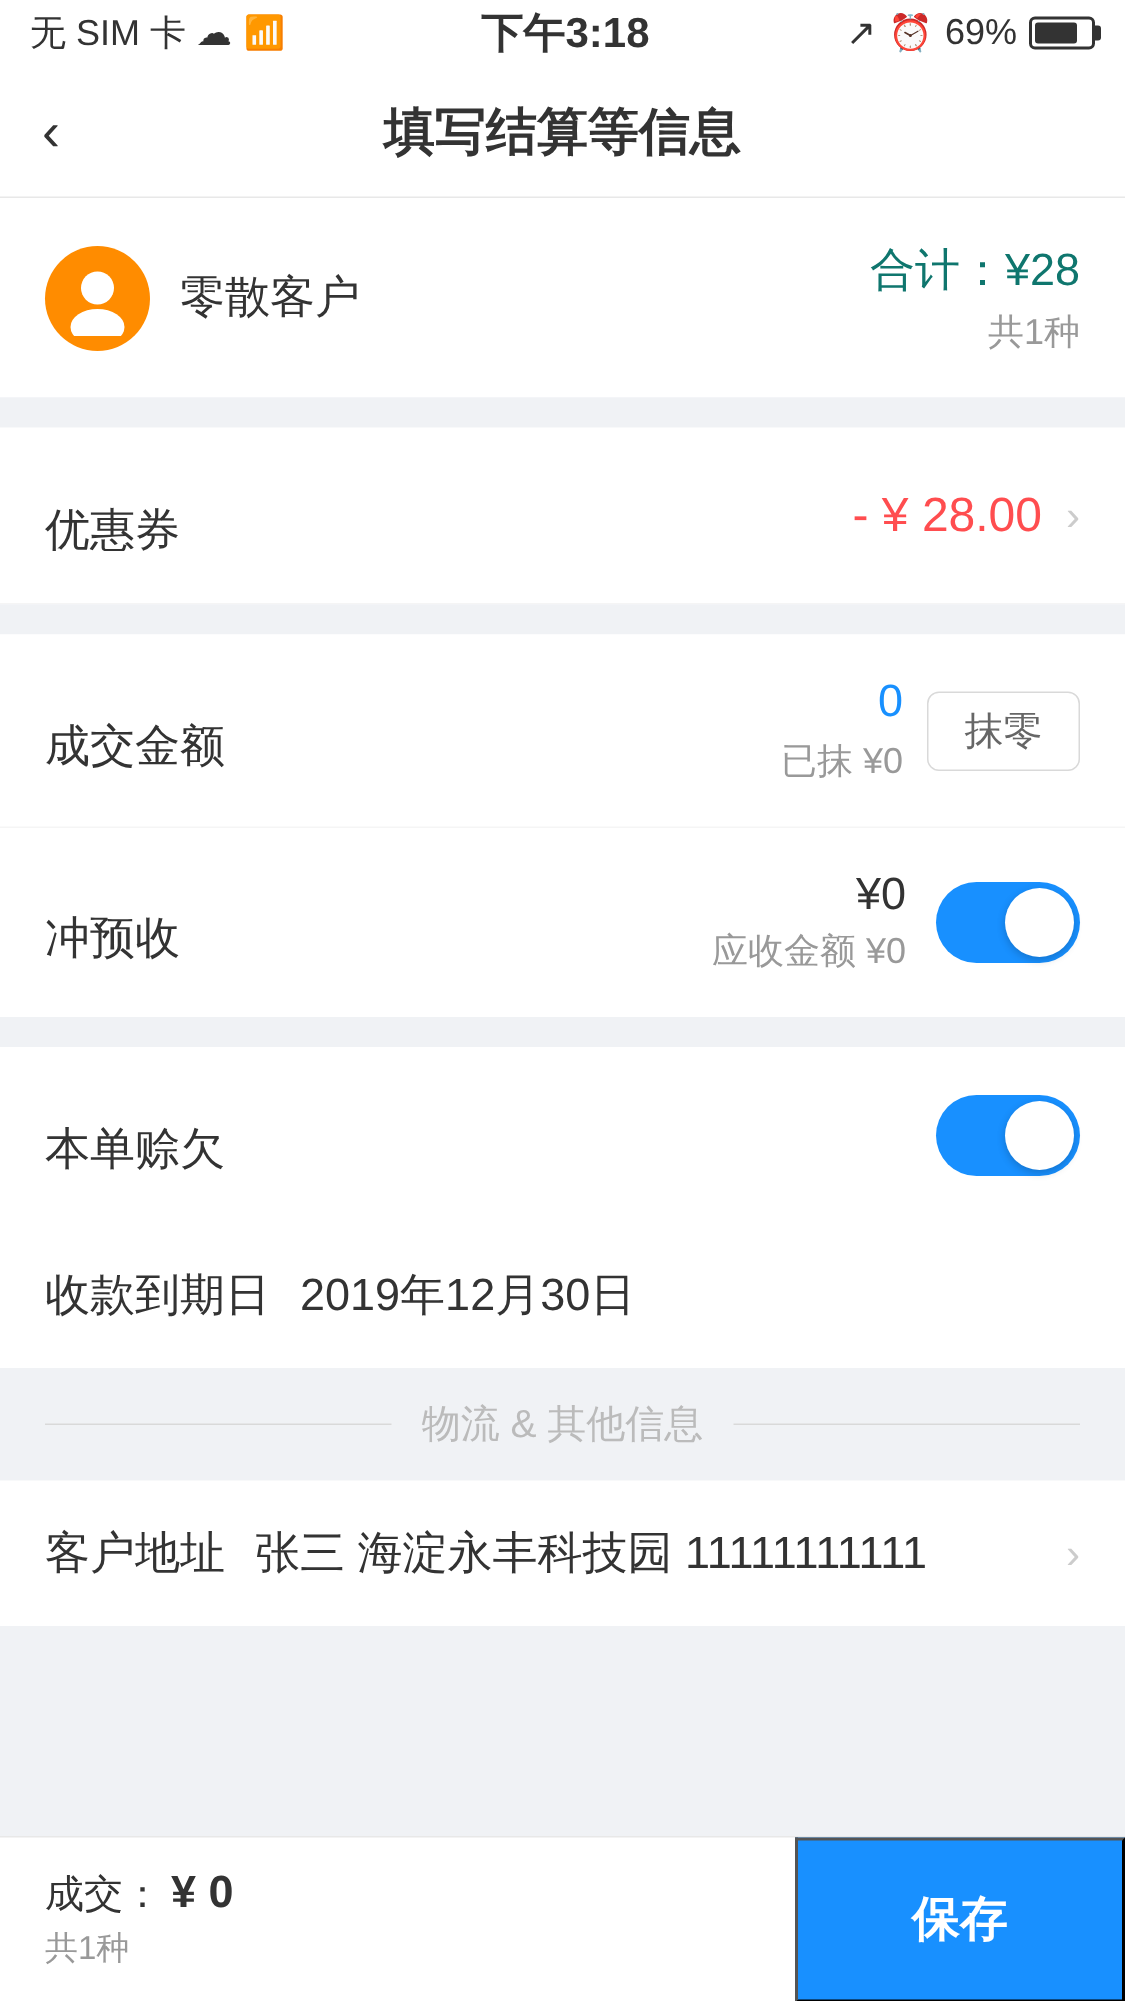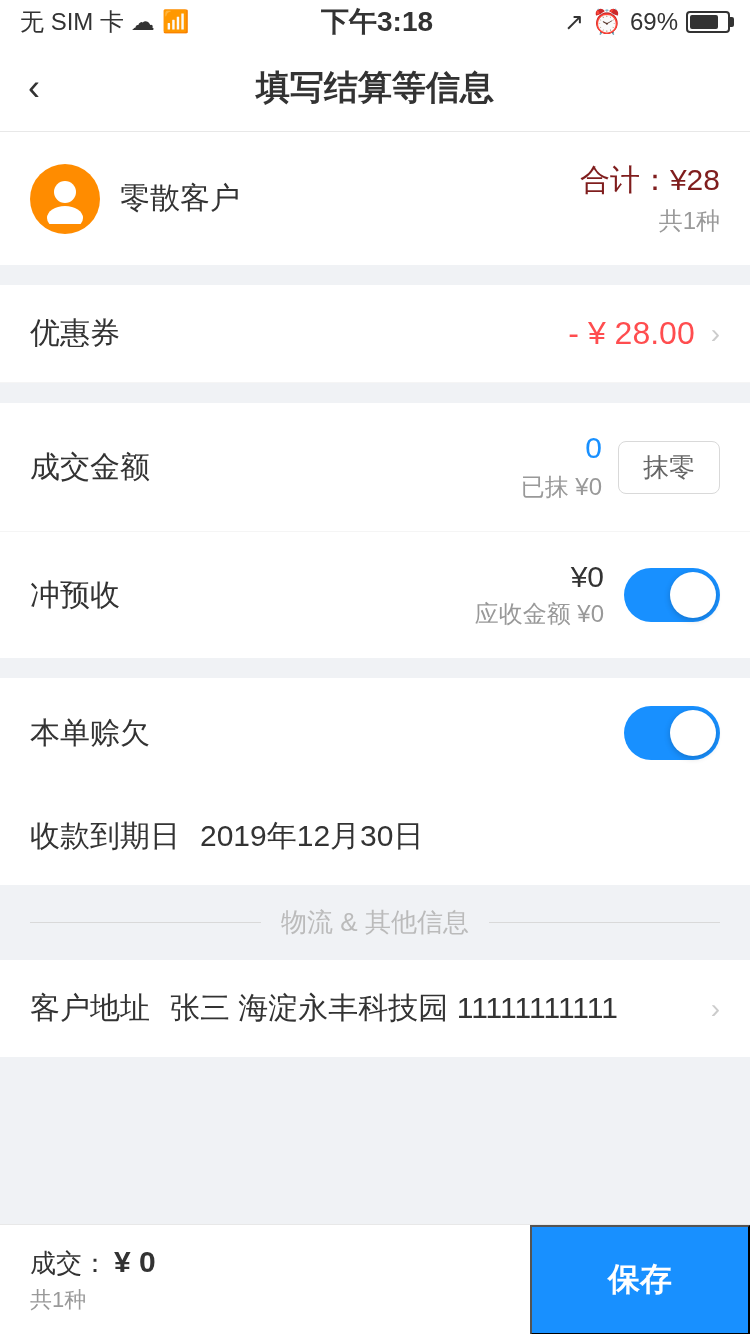--- a/index.html
+++ b/index.html
@@ -127,41 +127,42 @@
     }
     .customer-name {
       font-size: 30px;
       color: #333;
     }
     .customer-total-right {
       text-align: right;
     }
     .total-amount {
       font-size: 30px;
-      color: #7f1d1d;
+      color: #0f766e;
     }
     .total-count {
       font-size: 24px;
       color: #999;
       margin-top: 4px;
     }
 
     
     .form-row {
       background: #fff;
       padding: 28px 30px;
       display: flex;
       align-items: center;
       justify-content: space-between;
       border-bottom: 1px solid #f5f5f5;
     }
     .form-label {
       font-size: 30px;
       color: #333;
       min-width: 120px;
+      margin-top: 20px;
     }
     .form-right {
       display: flex;
       align-items: center;
       gap: 16px;
     }
     .form-value-blue {
       font-size: 30px;
       color: #1890ff;
     }

